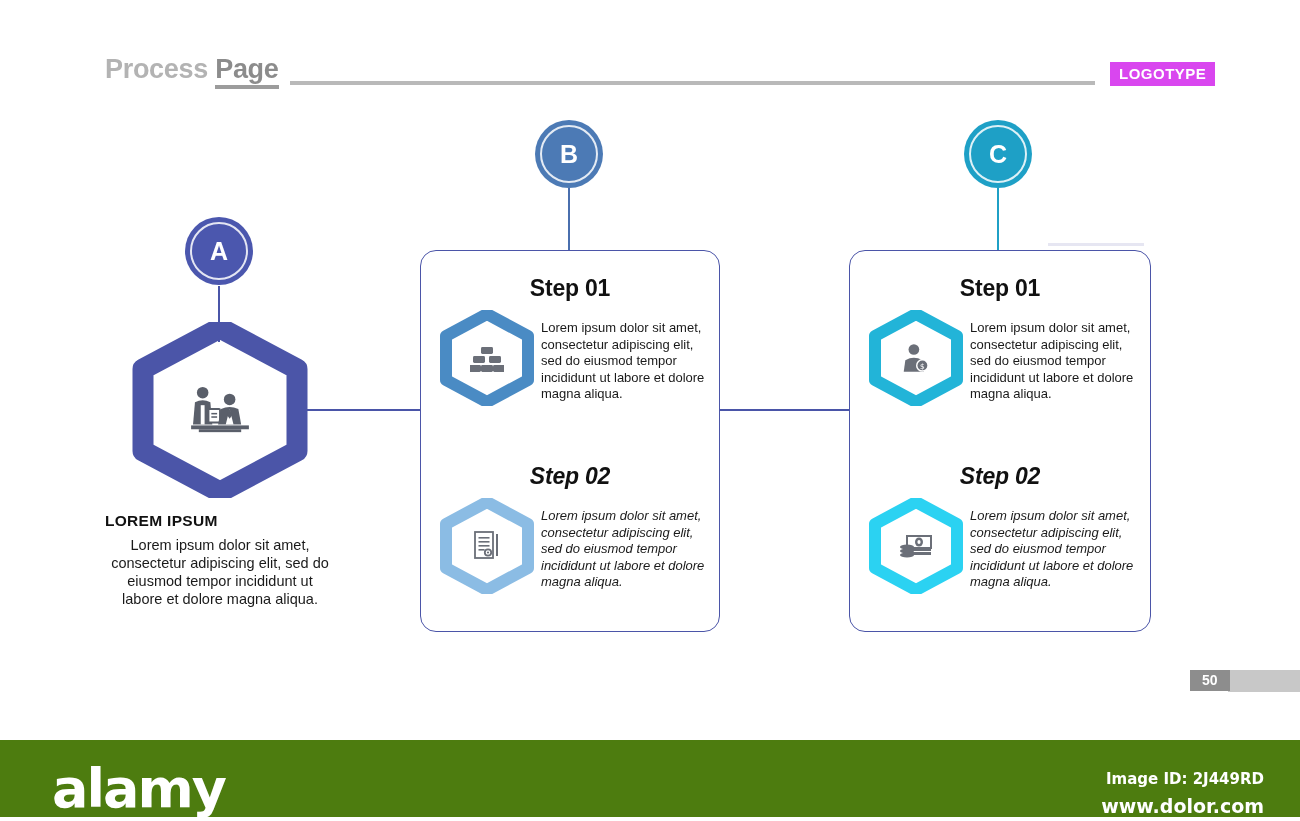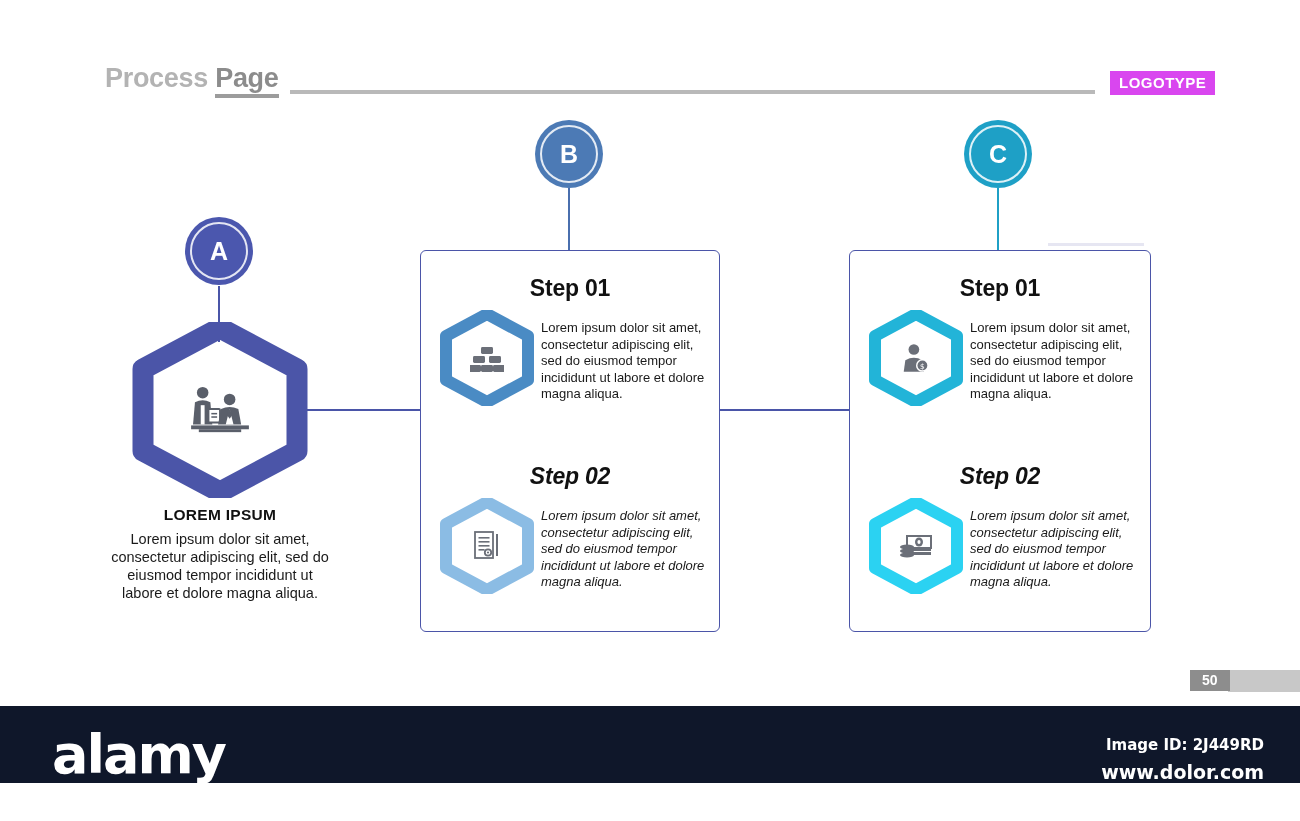--- a/index.html
+++ b/index.html
@@ -4,21 +4,21 @@
 <style>
   html,body{margin:0;padding:0;}
   body{
     width:1300px;height:821px;background:#ffffff;
     font-family:"Liberation Sans", sans-serif;
     overflow:hidden;position:relative;
   }
   .slide{position:absolute;left:0;top:0;width:1300px;height:715px;background:#fff;overflow:hidden;}
 
   
-  .header{position:absolute;left:105px;top:63px;width:1095px;height:40px;}
+  .header{position:absolute;left:105px;top:54px;width:1095px;height:40px;}
   .title{position:absolute;left:0;top:0;font-size:27px;font-weight:bold;letter-spacing:-0.3px;white-space:nowrap;}
   .title .w1{color:#b3b3b3;}
   .title .w2{color:#8c8c8c;border-bottom:4px solid #9c9c9c;padding-bottom:1px;}
   .title-rule{position:absolute;left:185px;top:27px;width:805px;height:4px;background:#b9b9b9;}
   .logotype{position:absolute;left:1005px;top:8px;background:#d946ef;color:#fff;
             font-size:15px;font-weight:bold;letter-spacing:0.5px;padding:4px 9px 5px 9px;line-height:1;}
 
   
   .conn{position:absolute;background:#4a55a8;}
   .conn-v-a{left:218px;top:286px;width:2px;height:56px;}
@@ -34,25 +34,25 @@
   .badge span{position:relative;z-index:2;}
   .badge-a{left:185px;top:217px;width:68px;height:68px;background:#4b57ae;}
   .badge-b{left:535px;top:120px;width:68px;height:68px;background:#4c7ab5;}
   .badge-c{left:964px;top:120px;width:68px;height:68px;background:#1ea0c6;}
 
   
   .left-block{position:absolute;left:105px;top:322px;width:230px;}
   .hex-big{position:relative;width:176px;height:176px;margin:0 auto;}
   .hex-big svg{display:block;}
   .hex-icon-big{position:absolute;left:50%;top:50%;transform:translate(-50%,-50%);width:62px;height:52px;}
-  .left-title{margin-top:8px;text-align:center;font-size:15.5px;font-weight:bold;color:#111;letter-spacing:.3px;}
+  .left-title{margin-top:14px;text-align:left;font-size:15.5px;font-weight:bold;color:#111;letter-spacing:.3px;}
   .left-body{margin-top:7px;text-align:center;font-size:14.5px;line-height:1.24;color:#1a1a1a;padding:0 6px;}
 
   
-  .card{position:absolute;border:1.6px solid #4b55a8;border-radius:6px;background:#fff;box-sizing:border-box;}
+  .card{position:absolute;border:1.6px solid #4b55a8;border-radius:16px;background:#fff;box-sizing:border-box;}
   .card-b{left:420px;top:250px;width:300px;height:382px;}
   .card-c{left:849px;top:250px;width:302px;height:382px;}
 
   .step{position:absolute;left:0;width:100%;}
   .step-1{top:24px;}
   .step-2{top:212px;font-style:italic;}
   .step-head{text-align:center;font-size:23px;font-weight:bold;color:#111;letter-spacing:-.2px;}
   .step-row{display:flex;align-items:flex-start;margin-top:8px;padding:0 14px 0 18px;box-sizing:border-box;}
   .hex-sm{position:relative;width:96px;height:96px;flex:0 0 96px;}
   .hex-sm svg{display:block;}
@@ -62,21 +62,21 @@
 
   
   .pagenum{position:absolute;left:1190px;top:670px;background:#8d8d8d;color:#fff;font-size:14px;font-weight:bold;
            padding:3px 12px;line-height:1.1;}
   .pagebar{position:absolute;left:1228px;top:670px;width:72px;height:22px;background:#c8c8c8;}
 
   
   .tick{position:absolute;height:3px;background:#e6e6f2;}
 
   
-  .footer{position:absolute;left:0;top:706px;width:1300px;height:77px;background:#0f172a;}
+  .footer{position:absolute;left:0;top:740px;width:1300px;height:77px;background:#4d7c0f;}
   .alamy{position:absolute;left:52px;top:22px;color:#fff;font-size:54px;font-weight:bold;
          font-family:"DejaVu Sans", sans-serif;letter-spacing:-2px;line-height:1;}
   .f-right{position:absolute;right:36px;top:28px;text-align:right;color:#fff;
            font-family:"DejaVu Sans", sans-serif;font-weight:bold;}
   .f-id{font-size:15px;line-height:1.5;}
   .f-url{font-size:19px;line-height:1.6;}
   .topline{position:absolute;left:0;top:715px;width:1300px;height:7px;background:#fff;}
 </style>
 </head>
 <body>

